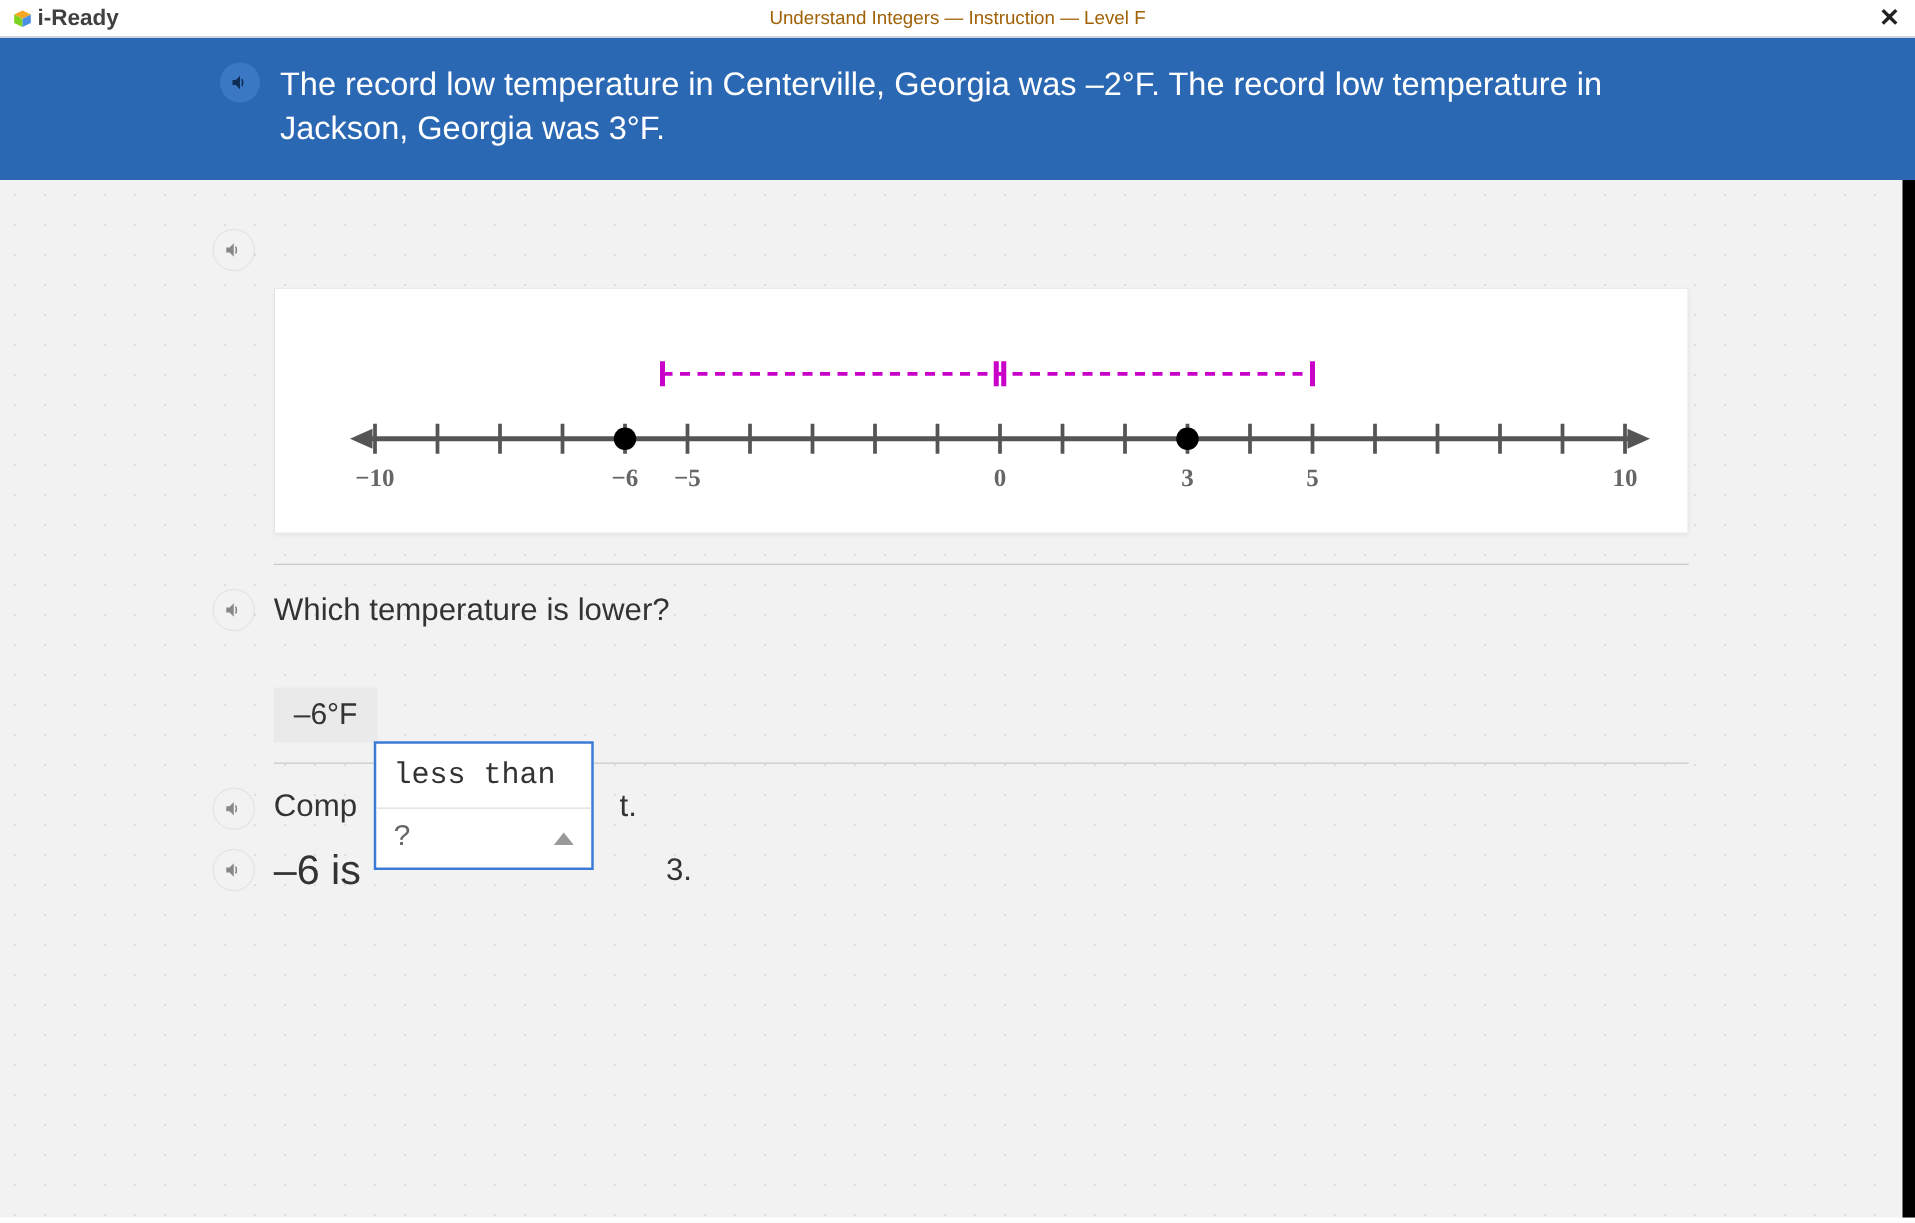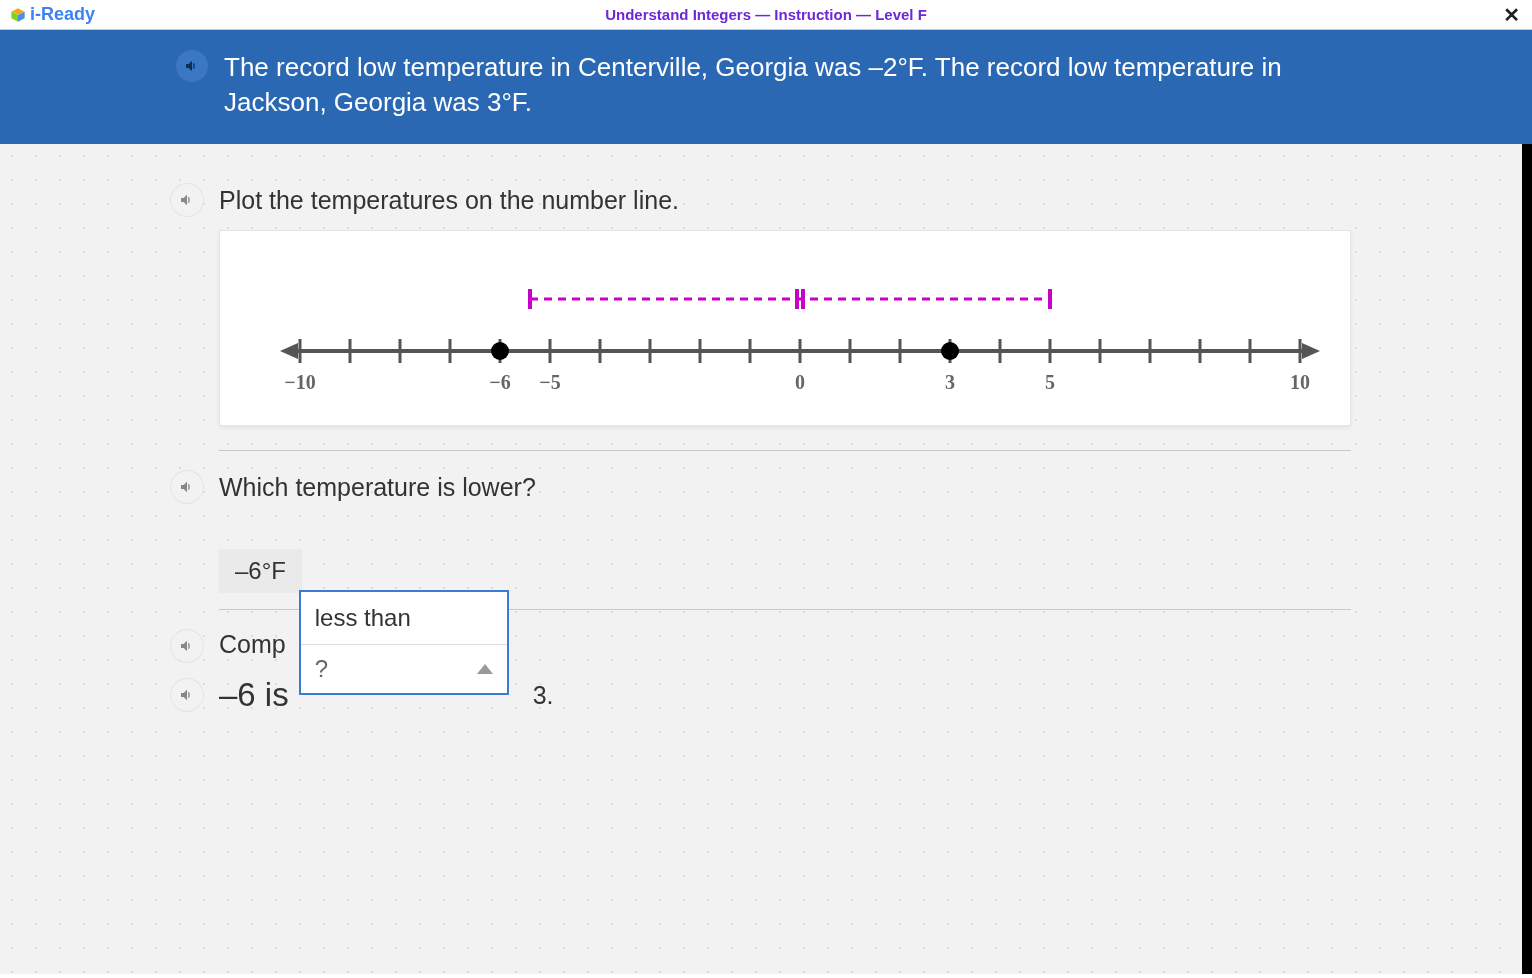--- a/index.html
+++ b/index.html
@@ -19,30 +19,29 @@
     align-items: center;
     position: relative;
     padding: 0 10px;
   }
   .logo-wrap {
     display: flex;
     align-items: center;
     gap: 4px;
     font-weight: 700;
     font-size: 18px;
-    color: #3b82f6;
+    color: #404040;
   }
   .logo-cube { width: 16px; height: 16px; }
   .top-title {
     position: absolute;
     left: 50%;
     transform: translateX(-50%);
     font-size: 15px;
-    color: #6d28d9;
-    font-weight: bold;
+    color: #a16207;
   }
   .close-x {
     position: absolute;
     right: 12px;
     font-size: 20px;
     font-weight: 600;
     cursor: pointer;
     color: #222;
   }
   .header-band {
@@ -136,24 +135,25 @@
   }
   .q3-line .left-text { font-size: 33px; }
   .dropdown-open {
     position: relative;
     display: inline-block;
   }
   .dropdown-list {
     position: absolute;
     bottom: 0;
     left: 0;
-    width: 210px;
+    width: 176px;
     background: #fff;
     border: 2px solid #3a7bd5;
     z-index: 10;
+    font-family: Liberation Mono, monospace;
   }
   .dropdown-list .opt {
     padding: 12px 14px;
     font-size: 24px;
     border-bottom: 1px solid #ddd;
     cursor: pointer;
     color: #333;
   }
   .dropdown-current {
     padding: 10px 14px;
@@ -216,21 +216,20 @@
   <div class="body-inner">
 
     
     <div class="row">
       <div class="audio-btn">
         <svg viewBox="0 0 24 24">
           <path d="M3 9v6h4l5 5V4L7 9H3z"></path>
           <path d="M14 8c1.5 1 1.5 7 0 8" stroke="#888" stroke-width="2" fill="none"></path>
         </svg>
       </div>
-      <div class="question-text">Plot the temperatures on the number line.</div>
     </div>
 
     
     <div class="numberline-card">
       <svg width="1140" height="160" viewBox="0 0 1140 160">
 
         <line x1="300" y1="48" x2="820" y2="48" stroke="#c800c8" stroke-width="3" stroke-dasharray="8 6"></line>
 
         <line x1="567" y1="38" x2="567" y2="58" stroke="#c800c8" stroke-width="4"></line>
         <line x1="573" y1="38" x2="573" y2="58" stroke="#c800c8" stroke-width="4"></line>

